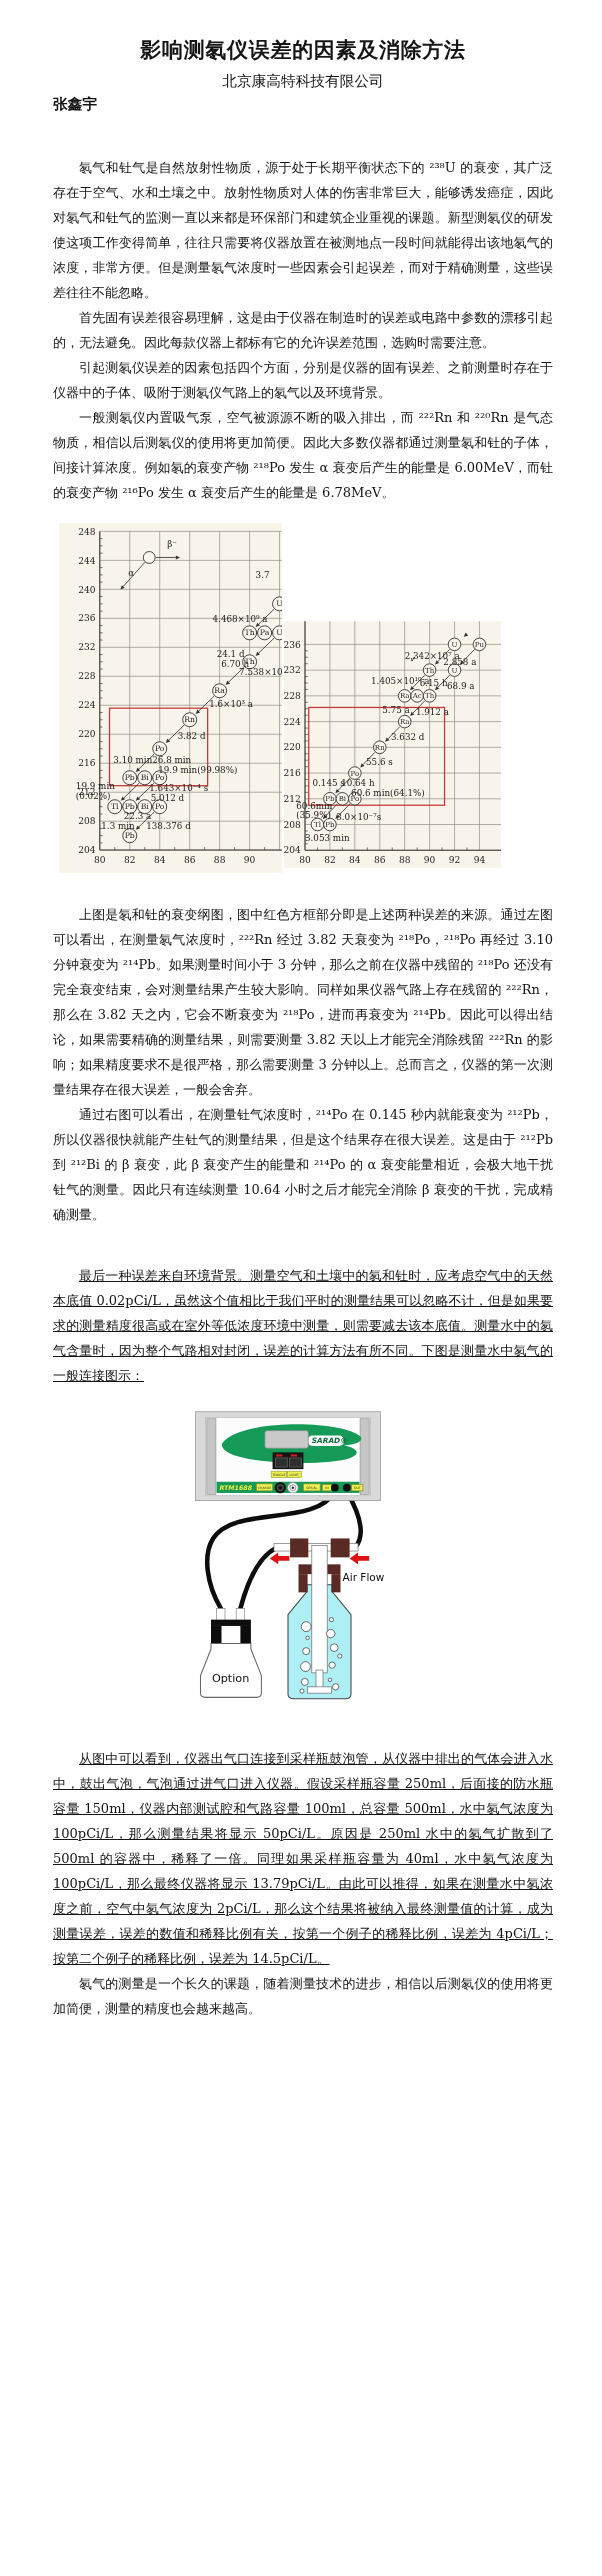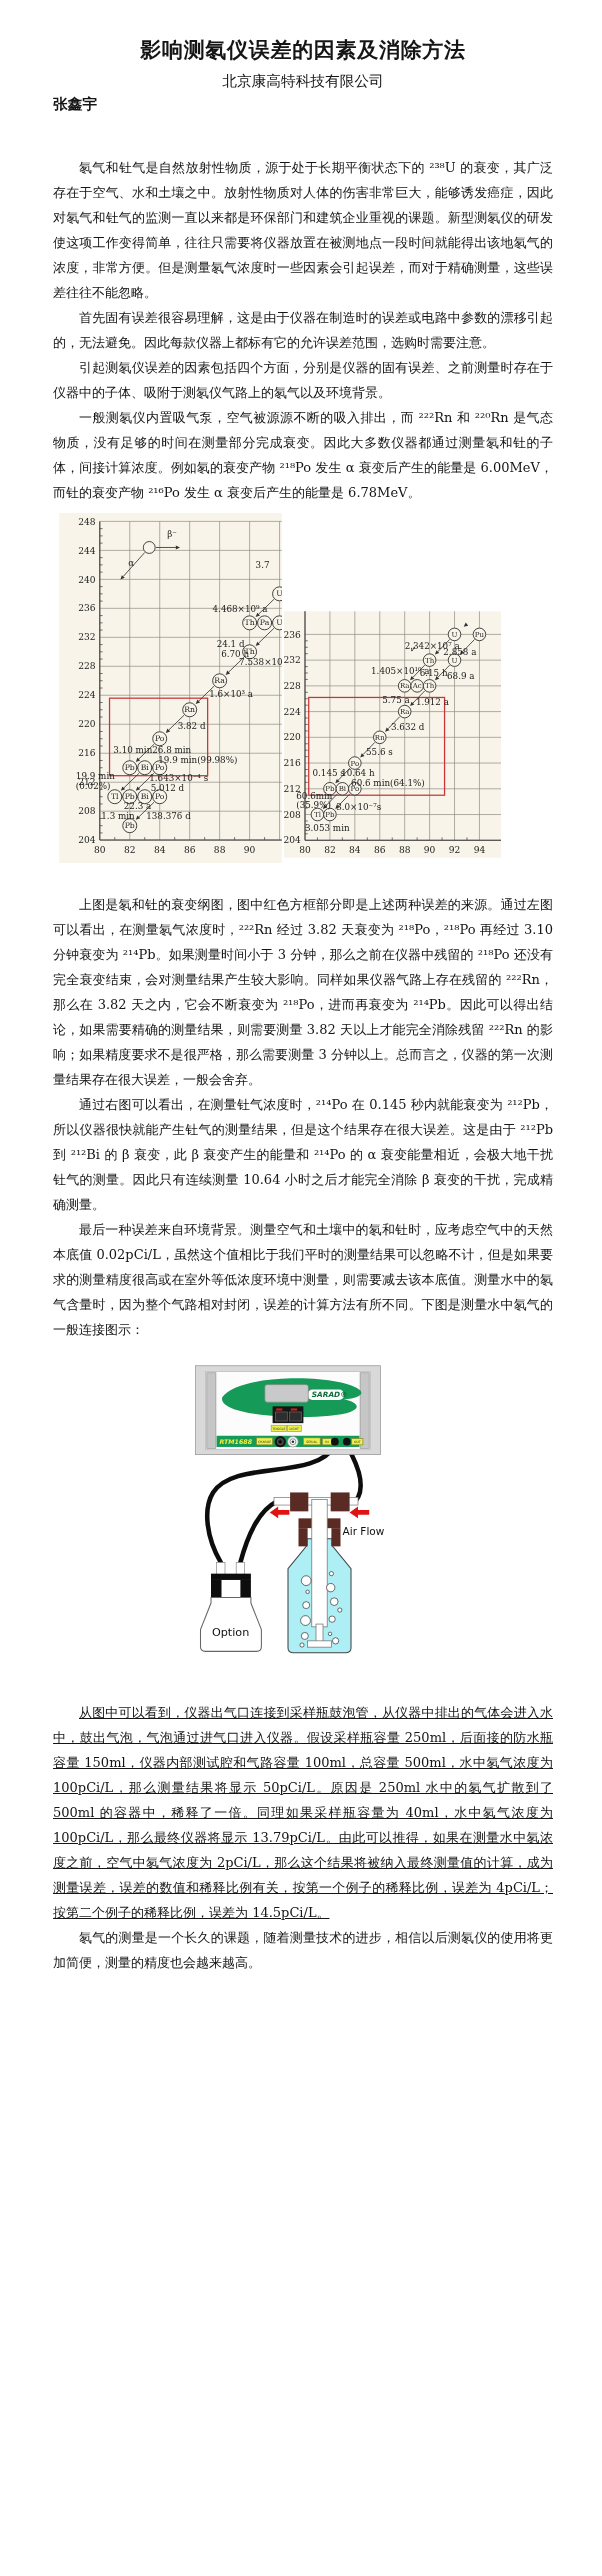--- a/index.html
+++ b/index.html
@@ -4,44 +4,44 @@
 <style>
   html,body{margin:0;padding:0;background:#ffffff;}
   .page{width:602px;height:2576px;box-sizing:border-box;padding:0 49px 16px 53px;
         font-family:"DejaVu Serif","Liberation Serif",serif;color:#151515;overflow:hidden;position:relative;background:#fff;}
   h1.title{font-size:21px;text-align:center;margin:0;padding-top:35px;line-height:29px;font-weight:bold;letter-spacing:0.7px;}
   .org{font-size:14.7px;font-weight:normal;text-align:center;margin-top:6.3px;line-height:21px;}
   .author{font-size:14.7px;font-weight:bold;margin-top:2.1px;line-height:21px;}
   p.body{font-size:13px;line-height:25px;text-align:justify;text-indent:2em;margin:0;}
   #p1{margin-top:41px;}
   #p6{margin-top:20px;}
-  #p8{}
+  #p8{margin-top:36px;text-decoration:underline;}
   #p9{margin-top:40px;text-decoration:underline;}
   figure{margin:0;padding:0;}
-  .charts{position:relative;height:359px;margin-top:8px;}
+  .charts{position:relative;height:359px;margin-top:18px;}
   .chart-a{position:absolute;left:5.6px;top:0;}
   .chart-b{position:absolute;left:231px;top:98px;}
   .apparatus{margin:19.6px 0 0 88px;width:350px;height:298px;text-decoration:underline;}
   svg{display:block;}
   svg text{font-family:"DejaVu Serif","Liberation Serif",serif;}
   svg text.sans{font-family:"DejaVu Sans","Liberation Sans",sans-serif;}
 </style>
 </head>
 <body>
 
 <div class="page">
 
   <h1 class="title">影响测氡仪误差的因素及消除方法</h1>
   <div class="org">北京康高特科技有限公司</div>
   <div class="author">张鑫宇</div>
 
   <p class="body" id="p1">氡气和钍气是自然放射性物质，源于处于长期平衡状态下的 ²³⁸U 的衰变，其广泛存在于空气、水和土壤之中。放射性物质对人体的伤害非常巨大，能够诱发癌症，因此对氡气和钍气的监测一直以来都是环保部门和建筑企业重视的课题。新型测氡仪的研发使这项工作变得简单，往往只需要将仪器放置在被测地点一段时间就能得出该地氡气的浓度，非常方便。但是测量氡气浓度时一些因素会引起误差，而对于精确测量，这些误差往往不能忽略。</p>
   <p class="body" id="p3">首先固有误差很容易理解，这是由于仪器在制造时的误差或电路中参数的漂移引起的，无法避免。因此每款仪器上都标有它的允许误差范围，选购时需要注意。</p>
   <p class="body" id="p2">引起测氡仪误差的因素包括四个方面，分别是仪器的固有误差、之前测量时存在于仪器中的子体、吸附于测氡仪气路上的氡气以及环境背景。</p>
-  <p class="body" id="p5">一般测氡仪内置吸气泵，空气被源源不断的吸入排出，而 ²²²Rn 和 ²²⁰Rn 是气态物质，没有足够的时间在测量部分完成衰变。因此大多数仪器都通过测量氡和钍的子体，间接计算浓度。例如氡的衰变产物 ²¹⁸Po 发生 α 衰变后产生的能量是 6.00MeV，而钍的衰变产物 ²¹⁶Po 发生 α 衰变后产生的能量是 6.78MeV。</p>
+  <p class="body" id="p5">一般测氡仪内置吸气泵，空气被源源不断的吸入排出，而 ²²²Rn 和 ²²⁰Rn 是气态物质，相信以后测氡仪的使用将更加简便。因此大多数仪器都通过测量氡和钍的子体，间接计算浓度。例如氡的衰变产物 ²¹⁸Po 发生 α 衰变后产生的能量是 6.00MeV，而钍的衰变产物 ²¹⁶Po 发生 α 衰变后产生的能量是 6.78MeV。</p>
 
   <figure class="charts">
     <svg class="decay-chart chart-a" width="223" height="350" viewBox="0 0 318 500">
         <rect x="0" y="0" width="318" height="500" fill="#f8f4e9"></rect>
         <line x1="58" y1="12" x2="58" y2="467" stroke="#8f8d85" stroke-width="1"></line>
         <line x1="100.8" y1="12" x2="100.8" y2="467" stroke="#8f8d85" stroke-width="1"></line>
         <line x1="143.6" y1="12" x2="143.6" y2="467" stroke="#8f8d85" stroke-width="1"></line>
         <line x1="186.39999999999998" y1="12" x2="186.39999999999998" y2="467" stroke="#8f8d85" stroke-width="1"></line>
         <line x1="229.2" y1="12" x2="229.2" y2="467" stroke="#8f8d85" stroke-width="1"></line>
         <line x1="272" y1="12" x2="272" y2="467" stroke="#8f8d85" stroke-width="1"></line>

